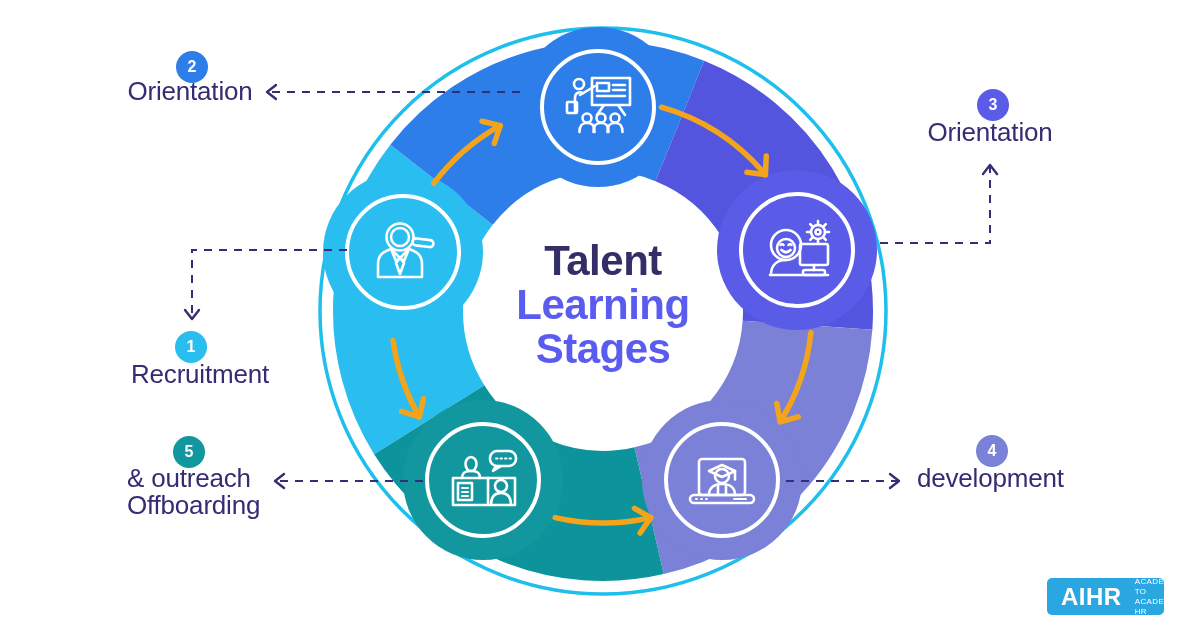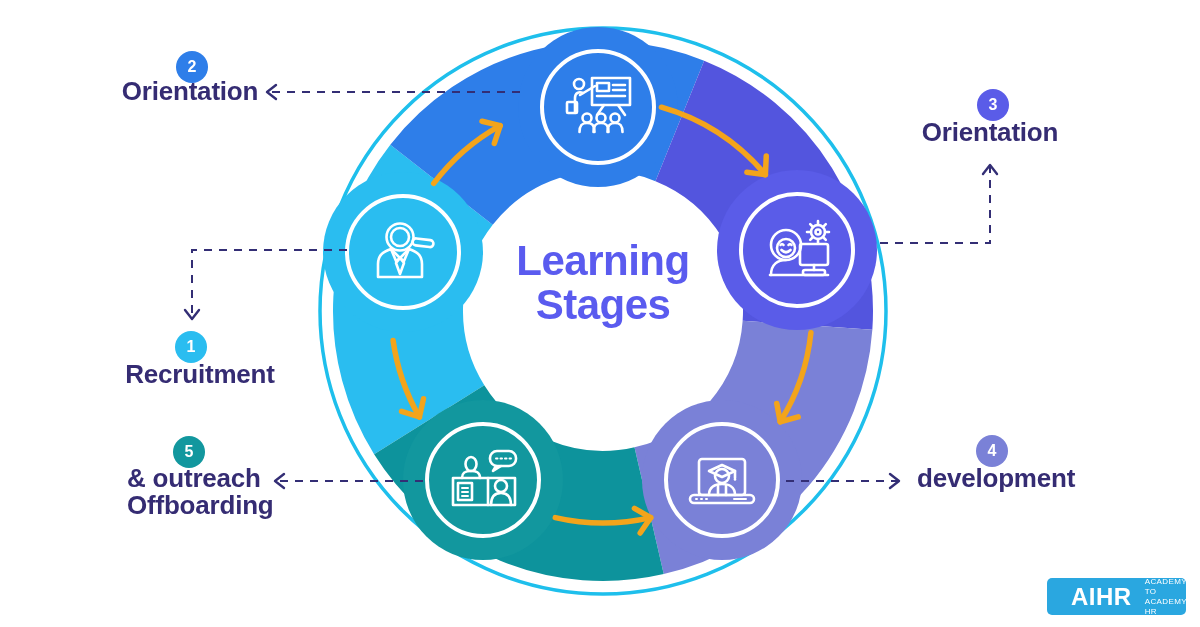--- a/index.html
+++ b/index.html
@@ -7,34 +7,34 @@
     position:relative;width:1200px;height:627px;overflow:hidden;background:#ffffff;
     font-family:"Liberation Sans", sans-serif;
   }
   svg.diagram{position:absolute;left:0;top:0;}
   .badge{
     position:absolute;width:32px;height:32px;border-radius:50%;
     display:flex;align-items:center;justify-content:center;
     color:#ffffff;font-weight:700;font-size:16px;line-height:1;
   }
   .stage-label{
-    position:absolute;color:#352C73;font-weight:700;font-size:26px;line-height:27px;
+    position:absolute;color:#352C73;font-weight:400;font-size:26px;line-height:27px;
     letter-spacing:-0.2px;
   }
   .stage-label.centered{text-align:center;width:280px;}
   .stage-label span{display:block;}
   .center-title{
     position:absolute;left:453px;top:239px;width:300px;text-align:center;
     font-weight:700;font-size:42px;line-height:44px;letter-spacing:-0.5px;
   }
   .center-title .t1{color:#332F66;display:block;}
   .center-title .t2{color:#5A5BEF;display:block;}
   .logo{
-    position:absolute;left:1047px;top:578px;width:139px;height:37px;border-radius:5px;
-    background:#2AA7E0;display:flex;align-items:center;box-sizing:border-box;padding:0 24px;
+    position:absolute;left:1047px;top:578px;width:117px;height:37px;border-radius:5px;
+    background:#2AA7E0;display:flex;align-items:center;box-sizing:border-box;padding:0 14px;
   }
   .logo .brand{color:#fff;font-weight:700;font-size:24px;letter-spacing:0.5px;line-height:1;}
   .logo .sep{width:2px;height:24px;background:#fff;margin:0 6px 0 7px;}
   .logo .tag{color:#fff;font-weight:400;font-size:8px;line-height:10px;letter-spacing:0.4px;}
   .logo .tag span{display:block;}
 </style>
 </head>
 <body>
 
 <div class="stage">
@@ -157,20 +157,21 @@
     <g stroke="#332E75" stroke-width="2" fill="none" stroke-dasharray="8 7">
       <path d="M 520 92 L 267 92" marker-end="url(#arrow-navy)"></path>
       <path d="M 880 243 L 990 243 L 990 165" marker-end="url(#arrow-navy)"></path>
       <path d="M 347 250 L 192 250 L 192 319" marker-end="url(#arrow-navy)"></path>
       <path d="M 423 481 L 275 481" marker-end="url(#arrow-navy)"></path>
       <path d="M 786 481 L 899 481" marker-end="url(#arrow-navy)"></path>
     </g>
   </svg>
 
   <div class="center-title">
+    <span class="t1">Talent</span>
     <span class="t2">Learning</span>
     <span class="t2">Stages</span>
   </div>
 
   <div class="badge" style="left: 175px; top: 331px; background-color: rgb(42, 189, 240);">1</div>
   <div class="badge" style="left: 176px; top: 51px; background-color: rgb(46, 126, 233);">2</div>
   <div class="badge" style="left: 977px; top: 89px; background-color: rgb(90, 92, 232);">3</div>
   <div class="badge" style="left: 976px; top: 435px; background-color: rgb(122, 129, 215);">4</div>
   <div class="badge" style="left: 173px; top: 436px; background-color: rgb(18, 151, 158);">5</div>
 

